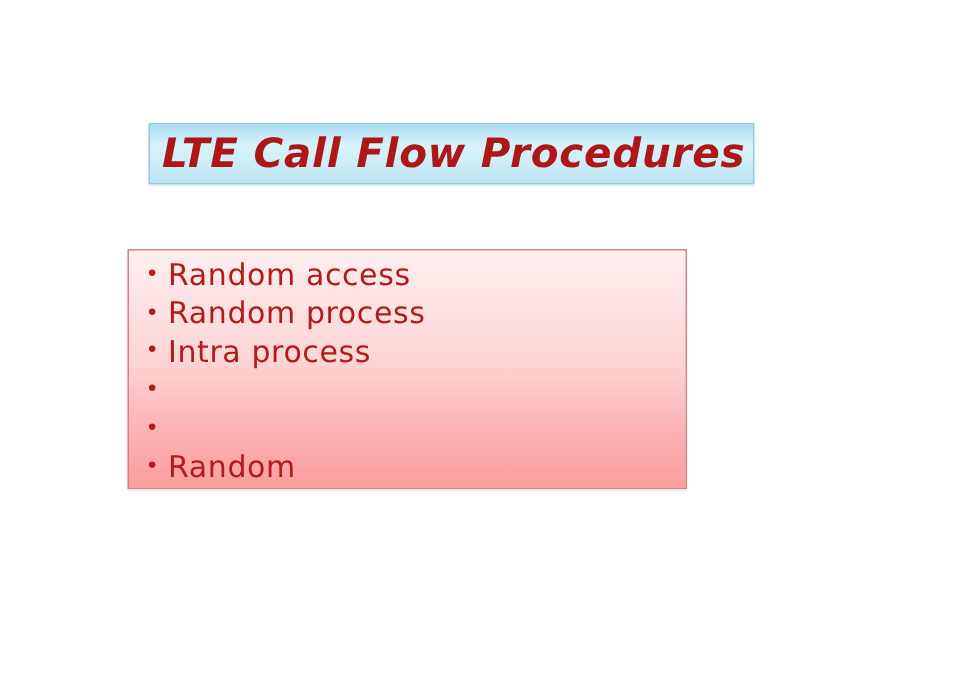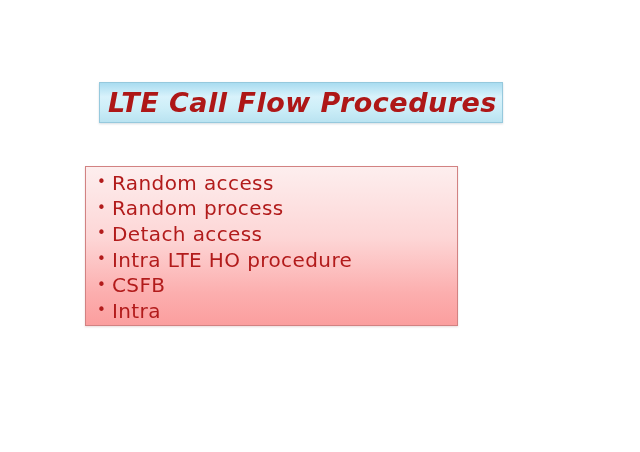--- a/index.html
+++ b/index.html
@@ -97,34 +97,32 @@
         <span class="item-text">Random access</span>
       </li>
 
       <li class="bullet-item">
         <span class="dot">•</span>
         <span class="item-text">Random process</span>
       </li>
 
       <li class="bullet-item">
         <span class="dot">•</span>
-        <span class="item-text">Detach access</span>
+        <span class="item-text">Intra process</span>
       </li>
 
       <li class="bullet-item">
         <span class="dot">•</span>
-        <span class="item-text">Intra LTE HO procedure</span>
       </li>
 
       <li class="bullet-item">
         <span class="dot">•</span>
-        <span class="item-text">CSFB</span>
       </li>
 
       <li class="bullet-item">
         <span class="dot">•</span>
-        <span class="item-text">Intra</span>
+        <span class="item-text">Random</span>
       </li>
 
     </ul>
   </div>
 
 </div>
 
 </body></html>

